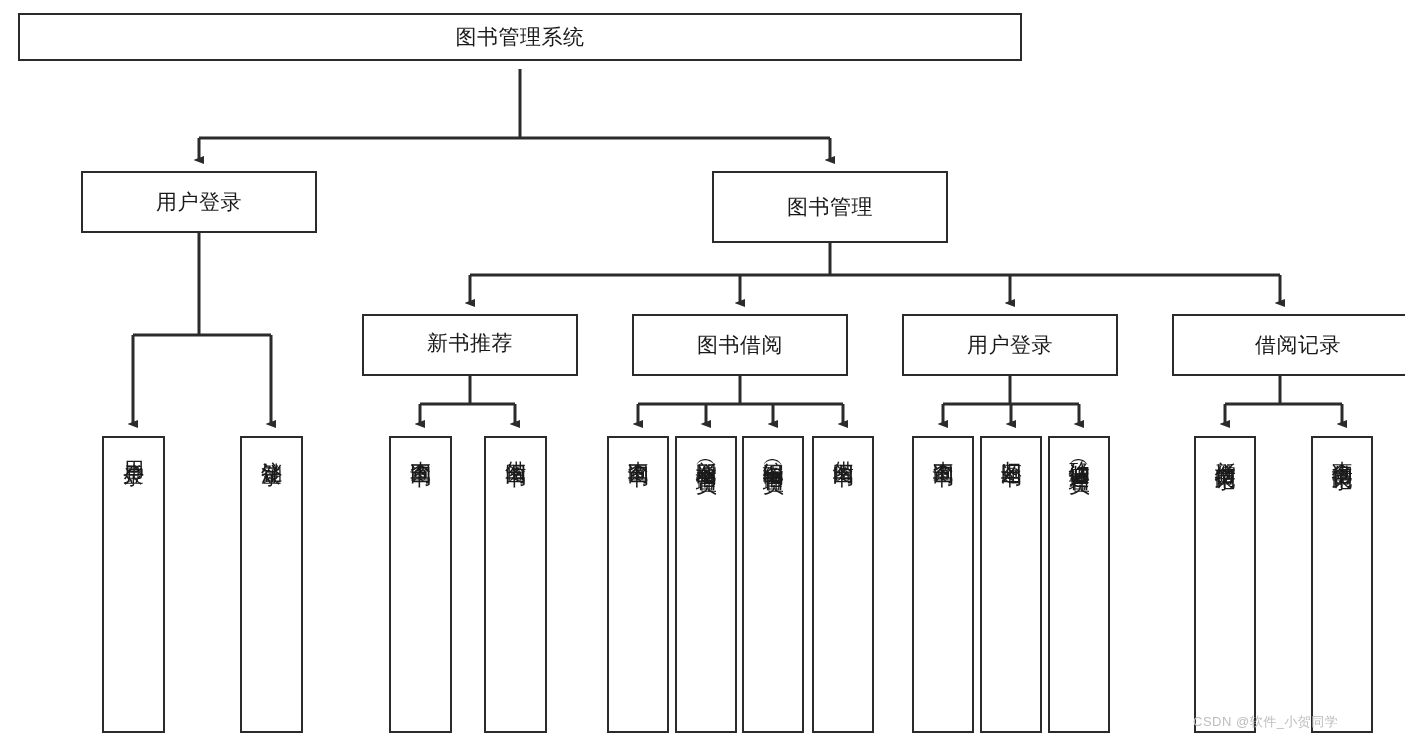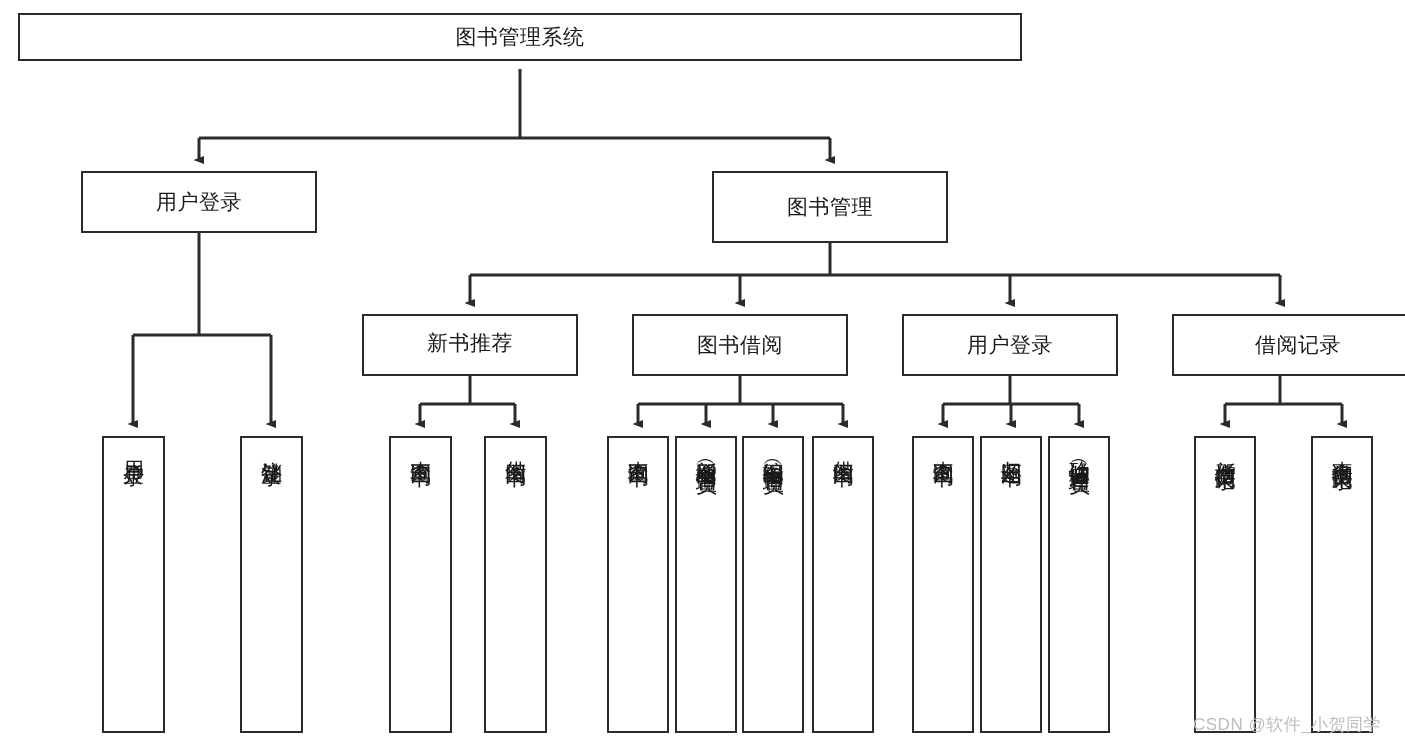--- a/index.html
+++ b/index.html
@@ -54,21 +54,21 @@
     text-orientation: upright;
     font-size: 21px;
     line-height: 1.06;
     letter-spacing: 2px;
     white-space: nowrap;
   }
   .watermark {
     position: absolute;
     left: 1193px;
     top: 713px;
-    font-size: 17px;
+    font-size: 13px;
     color: #bdbdbd;
     white-space: nowrap;
     letter-spacing: 0.5px;
   }
 </style>
 </head>
 <body>
 
 <div id="canvas">
 

